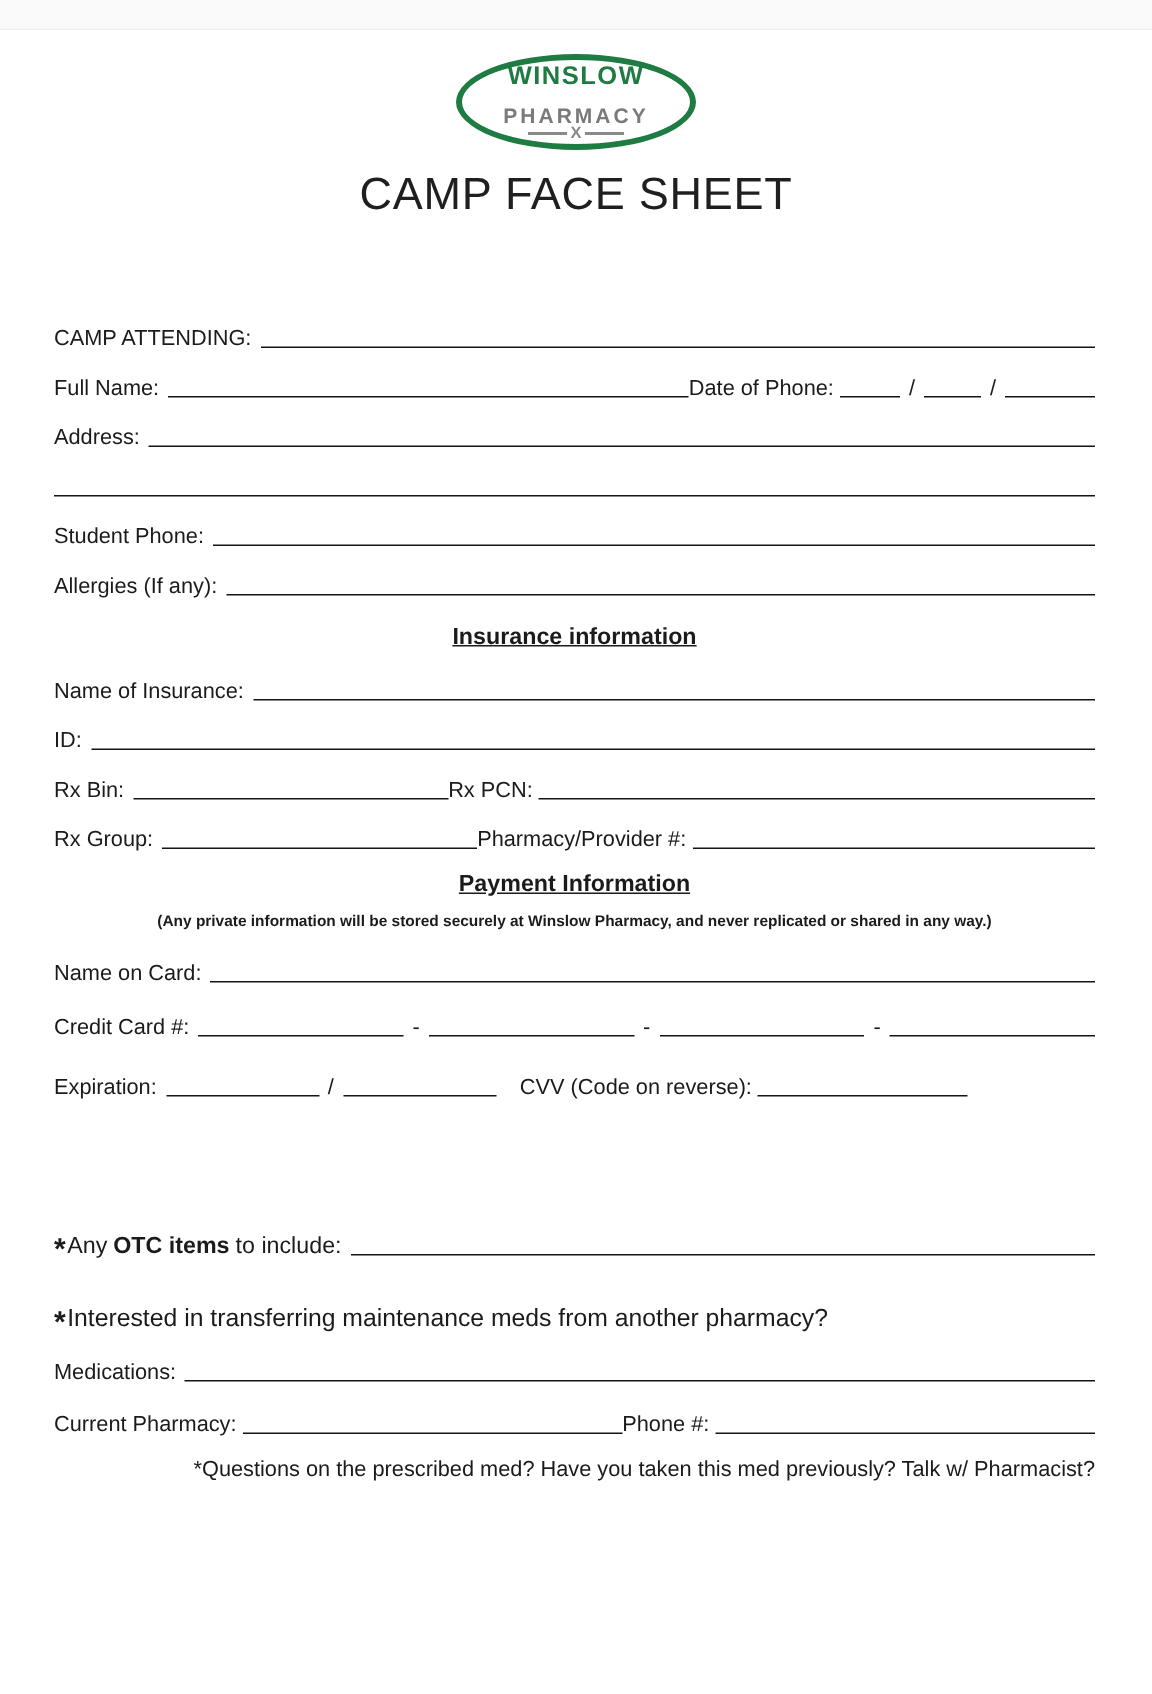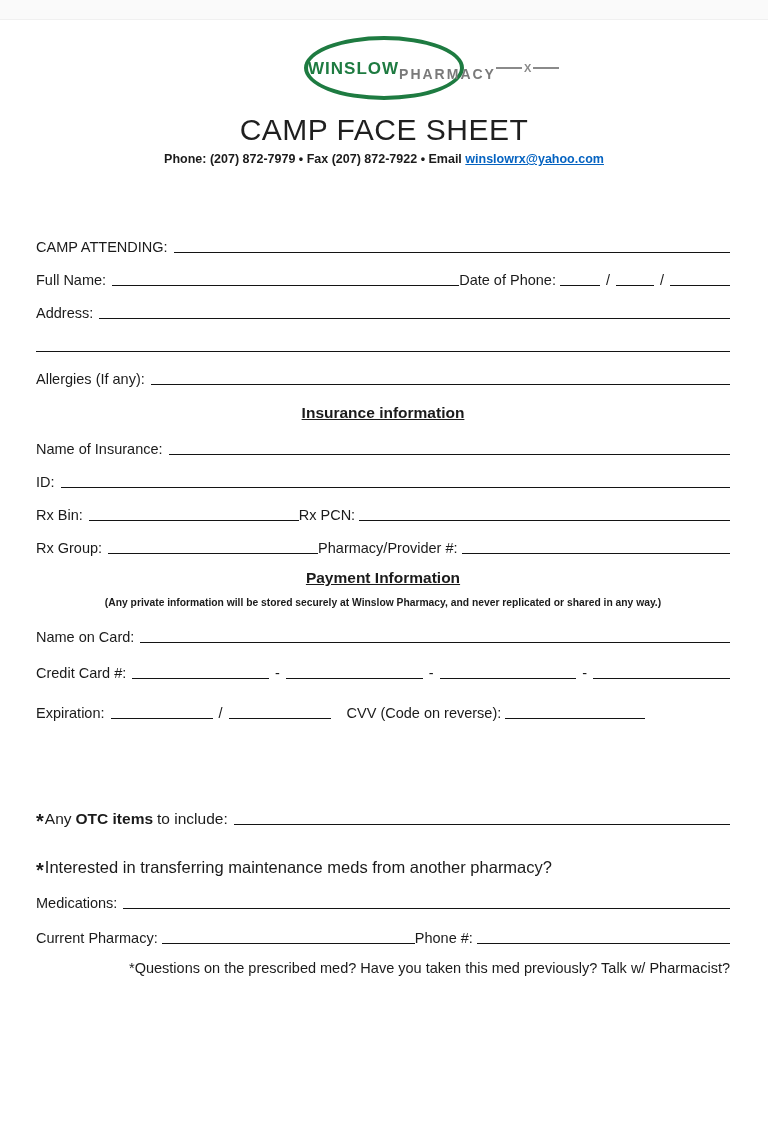--- a/index.html
+++ b/index.html
@@ -4,21 +4,21 @@
 <style>
   * { margin:0; padding:0; box-sizing:border-box; }
   html,body { width:768px; height:1129px; background:#ffffff; overflow:hidden;
     font-family:"Liberation Sans", sans-serif; color:#1b1b1b; }
   .page { width:768px; height:1129px; background:#ffffff; position:relative; }
   .top-strip { height:20px; background:#fafafa; border-bottom:1px solid #f0f0f0; }
 
   
   .logo-wrap { margin-top:16px; display:flex; justify-content:center; }
   .logo-ellipse { width:160px; height:64px; border:4px solid #1e7b41; border-radius:50%;
-    display:flex; align-items:center; justify-content:space-between; background:#fff; }
+    display:flex; flex-direction:column; align-items:center; justify-content:center; background:#fff; }
   .logo-winslow { color:#1e7b41; font-weight:bold; font-size:17px; letter-spacing:1px; line-height:17px; }
   .logo-pharmacy { color:#7a7a7a; font-weight:bold; font-size:14px; letter-spacing:2px; line-height:14px; margin-top:11px; }
   .logo-rx { display:flex; align-items:center; margin-top:0px; height:10px; }
   .rx-line { width:26px; height:2px; background:#8a8a8a; }
   .rx-x { color:#8a8a8a; font-weight:bold; font-size:11px; line-height:10px; padding:0 2px; }
 
   .title { text-align:center; font-size:30px; line-height:33px; margin-top:13px;
     color:#1f1f1f; letter-spacing:0.5px; }
   .contact { text-align:center; font-size:12.5px; font-weight:bold; line-height:16px; margin-top:5px; }
   .contact a { color:#0563c1; text-decoration:underline; font-weight:bold; }
@@ -63,24 +63,20 @@
       <div class="logo-rx">
         <span class="rx-line"></span>
         <span class="rx-x">X</span>
         <span class="rx-line"></span>
       </div>
     </div>
   </div>
 
   <div class="title">CAMP FACE SHEET</div>
 
-  <div class="contact">
-    <span>Phone: (207) 872-7979 • Fax (207) 872-7922 • Email</span>
-    <a href="#">winslowrx@yahoo.com</a>
-  </div>
 
   <div class="content">
 
     <div class="row first-row">
       <span class="lbl">CAMP ATTENDING:</span>
       <span class="fill"></span>
     </div>
 
     <div class="row">
       <span class="lbl">Full Name:</span>
@@ -95,20 +91,24 @@
 
     <div class="row">
       <span class="lbl">Address:</span>
       <span class="fill"></span>
     </div>
 
     <div class="row">
       <span class="fill"></span>
     </div>
 
+    <div class="row">
+      <span class="lbl">Student Phone:</span>
+      <span class="fill"></span>
+    </div>
 
     <div class="row">
       <span class="lbl">Allergies (If any):</span>
       <span class="fill"></span>
     </div>
 
     <div class="section-heading heading-insurance">Insurance information</div>
 
     <div class="row">
       <span class="lbl">Name of Insurance:</span>

